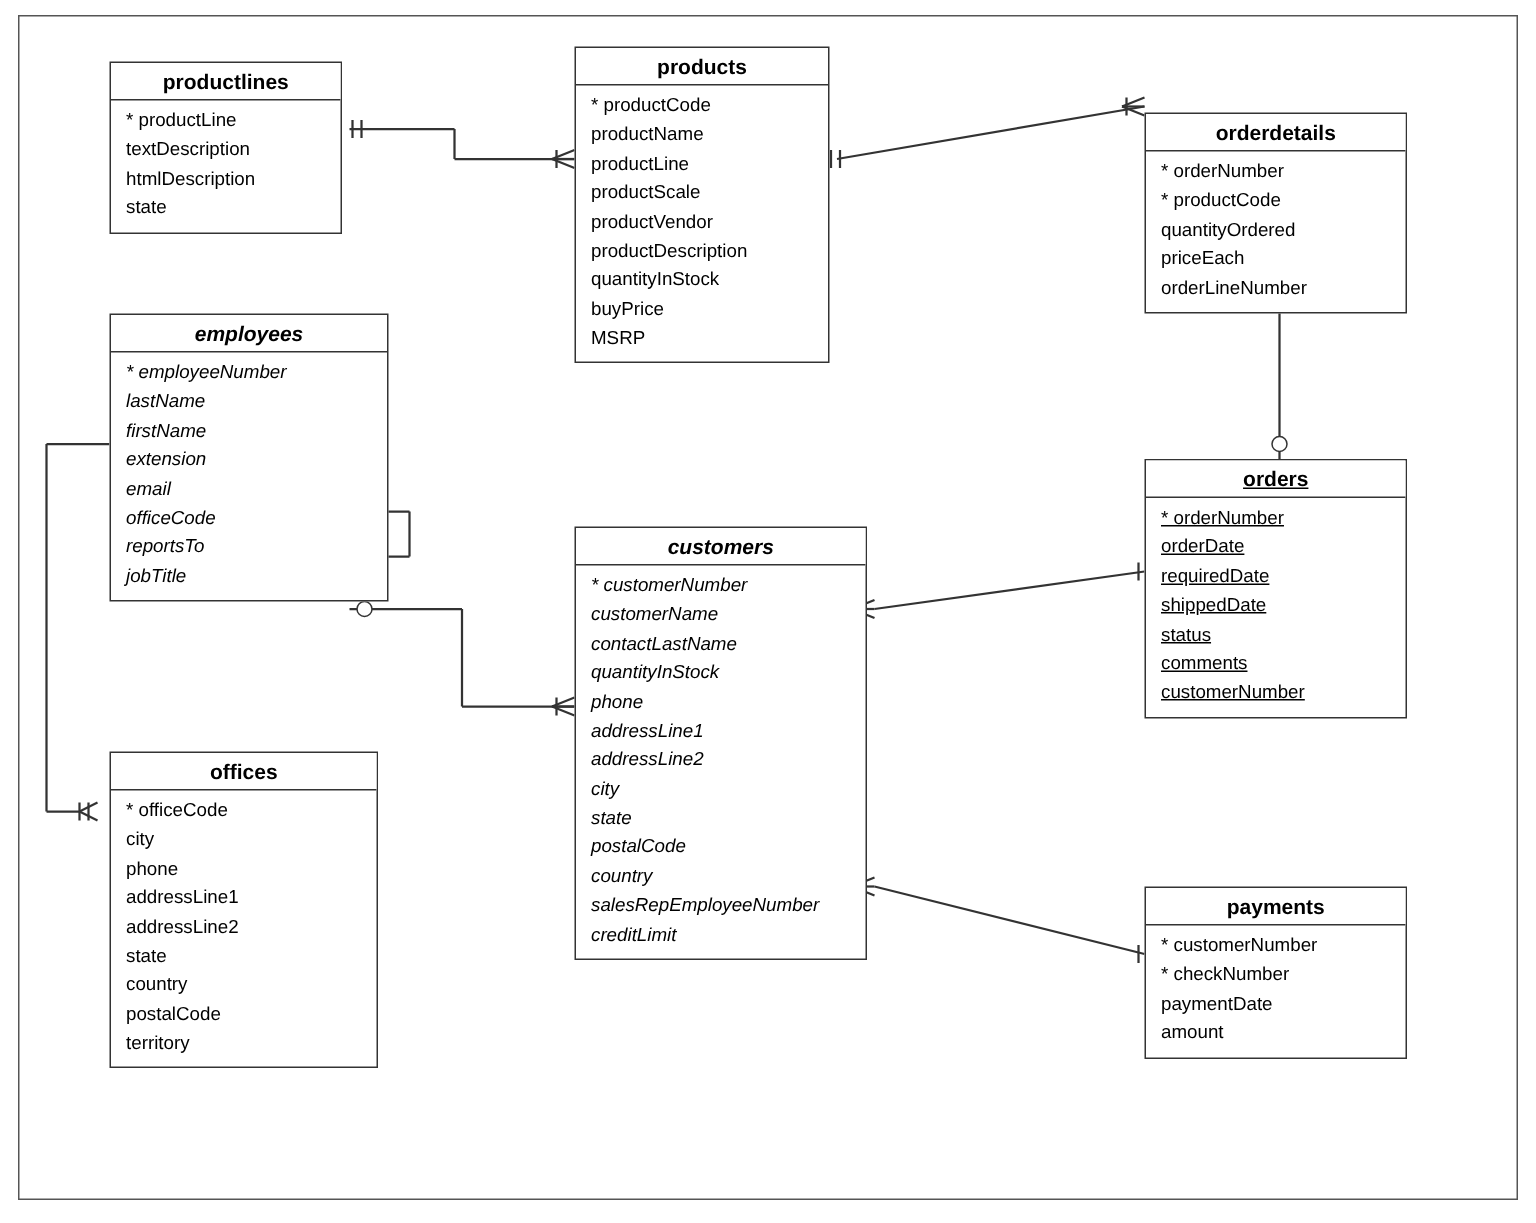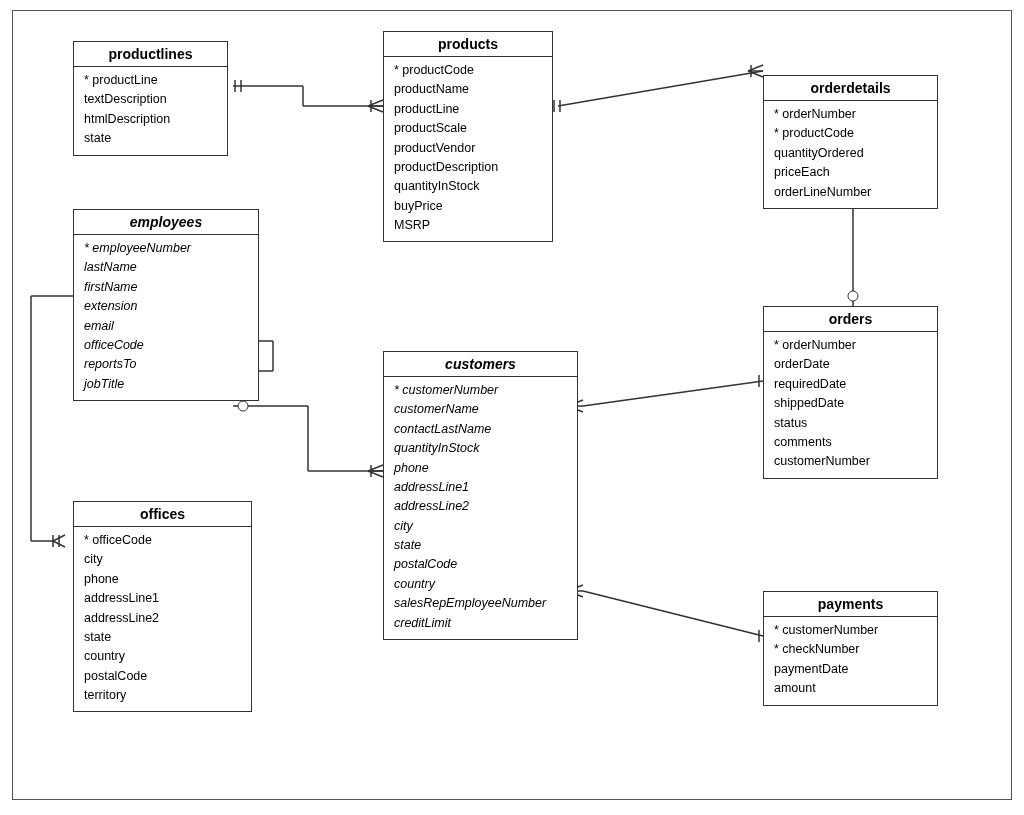--- a/index.html
+++ b/index.html
@@ -203,21 +203,21 @@
       <p>addressLine2</p>
       <p>city</p>
       <p>state</p>
       <p>postalCode</p>
       <p>country</p>
       <p>salesRepEmployeeNumber</p>
       <p>creditLimit</p>
     </div>
   </div>
 
-  <div class="entity-box" style="left:750px; top:295px; width:175px;">
+  <div class="entity-box" style="left:750px; top:295px; width:175px;text-decoration:underline;">
     <div class="entity-header">orders</div>
     <div class="entity-fields">
       <p>* orderNumber</p>
       <p>orderDate</p>
       <p>requiredDate</p>
       <p>shippedDate</p>
       <p>status</p>
       <p>comments</p>
       <p>customerNumber</p>
     </div>

